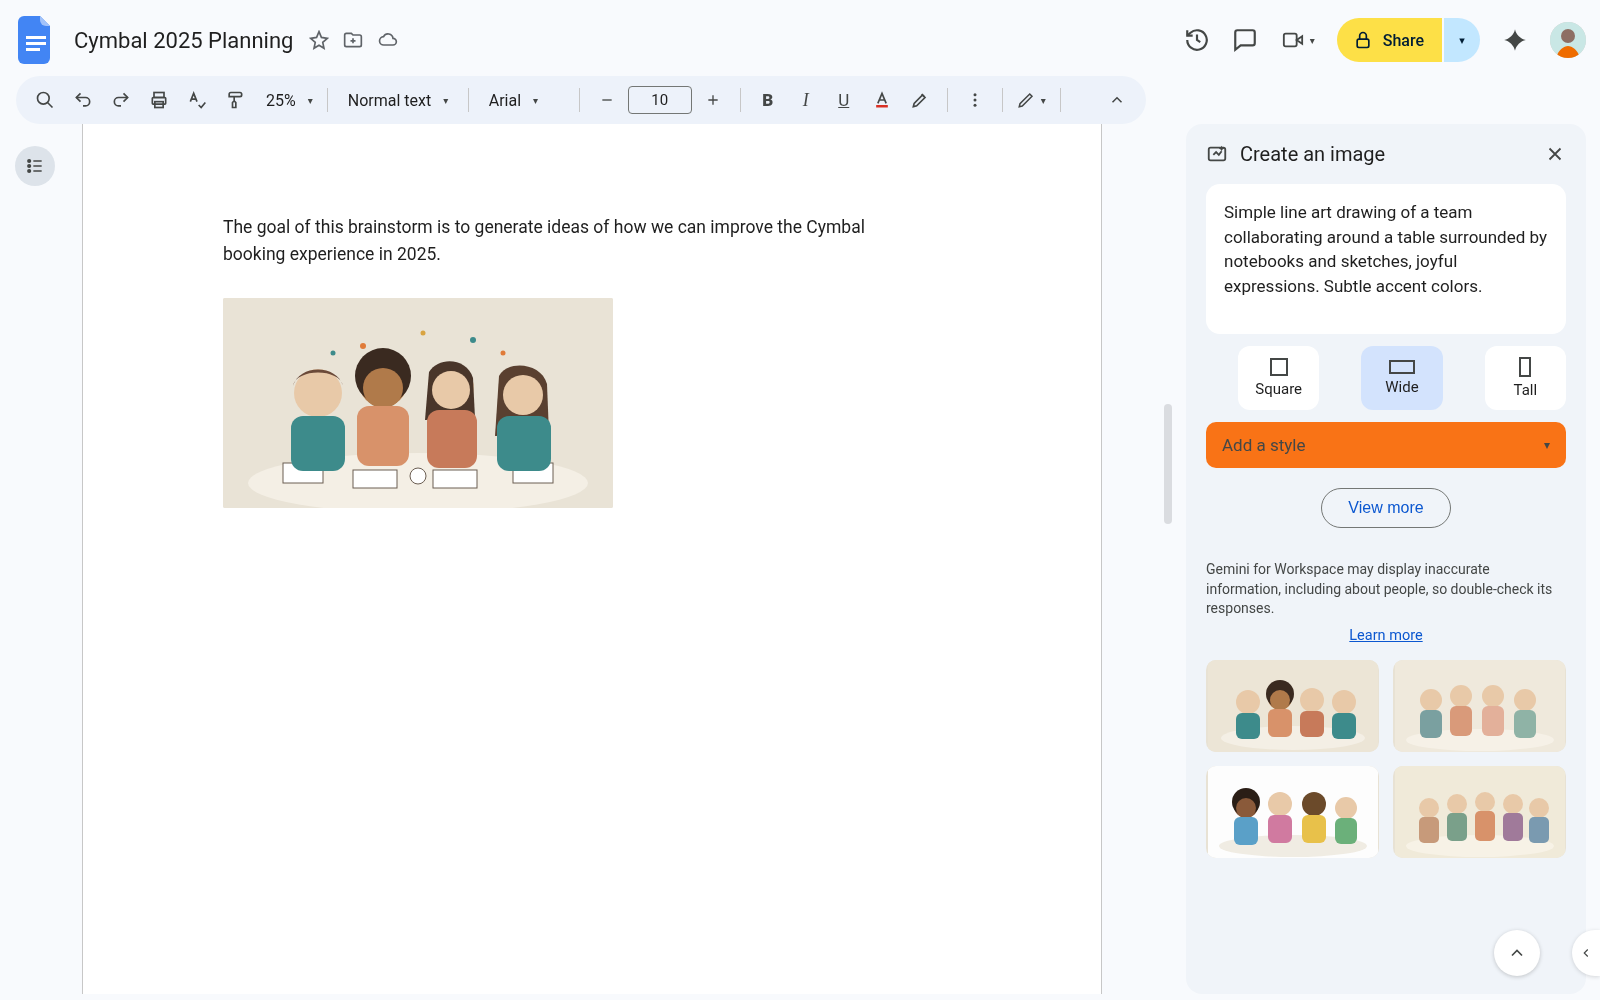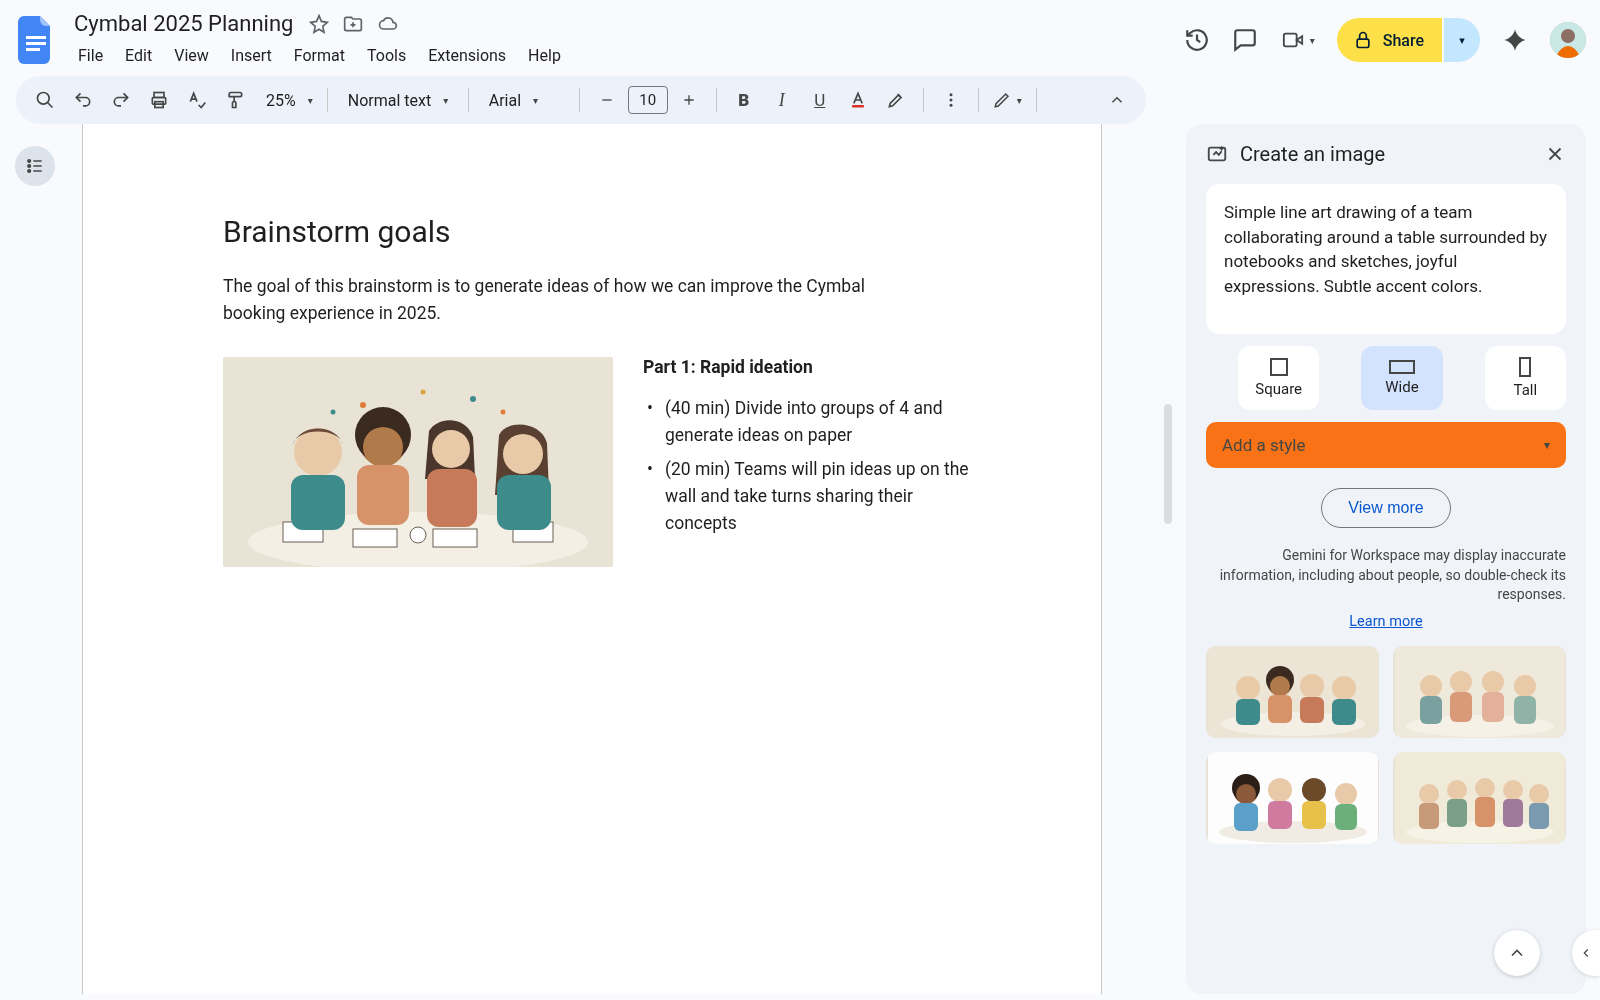--- a/index.html
+++ b/index.html
@@ -52,21 +52,21 @@
   display: flex; align-items:center;
   padding: 0 12px;
   gap: 4px;
   width: 1130px;
 }
 .tb-btn { width:34px; height:34px; display:flex; align-items:center; justify-content:center; border-radius:6px; color:#444746;}
 .tb-sep { width:1px; height:24px; background:#c7c7c7; margin:0 6px; }
 .tb-text { font-size:16px; color:#1f1f1f; padding:0 6px; }
 .tb-drop { display:flex; align-items:center; gap:6px; padding:0 4px;}
 .tb-drop .caret { font-size:10px; color:#444746;}
-.fontsize-box { border:1px solid #747775; border-radius:4px; width:40px; height:28px; display:flex; align-items:center; justify-content:center; font-size:15px;}
+.fontsize-box { border:1px solid #747775; border-radius:4px; width:64px; height:28px; display:flex; align-items:center; justify-content:center; font-size:15px;}
 .collapse-btn { margin-left:auto; }
 
 .workspace { display:flex; height: calc(1000px - 130px); }
 .left-rail { width:70px; padding-top:22px; display:flex; justify-content:center; }
 .outline-btn { width:40px; height:40px; border-radius:20px; background:#dde3ea; display:flex; align-items:center; justify-content:center; color:#444746;}
 .doc-area { flex:1; position:relative; overflow:hidden;}
 .page {
   background:#fff; width:1020px; min-height:1200px;
   margin: 0 0 0 12px; border:1px solid #c7c7c7; border-top:none;
   padding: 90px 120px 60px 140px;
@@ -90,21 +90,21 @@
 .sp-head { display:flex; align-items:center; gap:12px; margin-bottom:18px;}
 .sp-title { font-size:20px; font-weight:400;}
 .sp-close { margin-left:auto; color:#444746;}
 .prompt-box { background:#fff; border-radius:14px; padding:16px 18px; font-size:17px; line-height:1.45; color:#1f1f1f; min-height:150px;}
 .aspect-row { display:flex; gap:10px; margin-top:12px;}
 .aspect-btn { flex:1; background:#fff; border-radius:12px; height:64px; display:flex; flex-direction:column; align-items:center; justify-content:center; gap:4px; font-size:15px; color:#1f1f1f;margin-left:32px;}
 .aspect-btn.selected { background:#d3e3fd;}
 .aspect-icon { border:2px solid #444746; }
 .style-drop { background:#f97316; border-radius:10px; height:46px; margin-top:12px; display:flex; align-items:center; padding:0 16px; font-size:17px; color:#444746; justify-content:space-between;}
 .viewmore { align-self:center; margin-top:20px; border:1px solid #747775; color:#0b57d0; background:transparent; border-radius:24px; padding:10px 26px; font-size:16px;}
-.disclaimer { font-size:14px; color:#444746; text-align:right; margin-top:18px; line-height:1.4;}
+.disclaimer { font-size:14px; color:#444746; text-align:left; margin-top:32px; line-height:1.4;}
 .learn { color:#0b57d0; font-size:14.5px; text-align:center; margin-top:8px;text-decoration:underline;}
 .thumb-grid { display:grid; grid-template-columns:1fr 1fr; gap:14px; margin-top:16px;}
 .thumb { background:#e8e2d4; border-radius:10px; height:92px; overflow:hidden; display:flex; align-items:center; justify-content:center;}
 .fab { position:absolute; right:60px; bottom:24px; width:46px; height:46px; border-radius:50%; background:#fff; box-shadow:0 1px 4px rgba(0,0,0,.2); display:flex; align-items:center; justify-content:center; color:#444746;}
 .rail-collapse { position:absolute; right:0; bottom:24px; width:28px; height:46px; border-radius:24px 0 0 24px; background:#fff; box-shadow:0 1px 4px rgba(0,0,0,.15); display:flex; align-items:center; justify-content:center; color:#444746;}
 
 svg { display:block; }
 </style>
 </head>
 <body>
@@ -134,30 +134,20 @@
               <path d="M12 10v6m-3-3h6"></path>
             </svg>
           </span>
         <span>
             <svg width="22" height="20" viewBox="0 0 24 24" fill="none" stroke="#5f6368" stroke-width="2">
               <path d="M18 18a4 4 0 0 0 0-8 6 6 0 0 0-11.3-2A5 5 0 0 0 7 18z"></path>
             </svg>
           </span>
       </div>
     </div>
-    <div class="menus">
-      <div class="menu-item">File</div>
-      <div class="menu-item">Edit</div>
-      <div class="menu-item">View</div>
-      <div class="menu-item">Insert</div>
-      <div class="menu-item">Format</div>
-      <div class="menu-item">Tools</div>
-      <div class="menu-item">Extensions</div>
-      <div class="menu-item">Help</div>
-    </div>
   </div>
   <div class="header-right">
     <div class="hdr-icon">
         <svg width="26" height="26" viewBox="0 0 24 24" fill="none" stroke="#444746" stroke-width="2">
           <path d="M3 12a9 9 0 1 0 3-6.7L3 8"></path>
           <path d="M3 3v5h5"></path>
           <path d="M12 7v5l3 2"></path>
         </svg>
       </div>
     <div class="hdr-icon">
@@ -315,21 +305,20 @@
           <circle cx="5" cy="6" r="1.5" fill="#444746"></circle>
           <circle cx="5" cy="12" r="1.5" fill="#444746"></circle>
           <circle cx="5" cy="18" r="1.5" fill="#444746"></circle>
           <path d="M10 6h10M10 12h10M10 18h10"></path>
         </svg>
       </div>
   </div>
 
   <div class="doc-area">
     <div class="page">
-      <div class="h1">Brainstorm goals</div>
       <div class="para">The goal of this brainstorm is to generate ideas of how we can improve the Cymbal booking experience in 2025.</div>
       <div class="content-row">
         <div class="illus">
           <svg width="390" height="210" viewBox="0 0 390 210">
             <rect width="390" height="210" fill="#e9e3d6"></rect>
             <ellipse cx="195" cy="185" rx="170" ry="30" fill="#f4efe5"></ellipse>
 
             <rect x="60" y="165" width="40" height="20" fill="#fff" stroke="#6b5e52"></rect>
               <rect x="290" y="165" width="40" height="20" fill="#fff" stroke="#6b5e52"></rect>
             <rect x="130" y="172" width="44" height="18" fill="#fff" stroke="#6b5e52"></rect>
@@ -354,27 +343,20 @@
               <path d="M276 78c8-16 42-14 48 8l2 50-54 2z" fill="#5a4030"></path>
               <circle cx="300" cy="97" r="20" fill="#e8c9a8"></circle>
               <rect x="274" y="118" width="54" height="55" rx="12" fill="#3d8b8b"></rect>
 
             <circle cx="140" cy="48" r="3" fill="#e07b39"></circle>
               <circle cx="250" cy="42" r="3" fill="#3d8b8b"></circle>
               <circle cx="200" cy="35" r="2.5" fill="#d9a441"></circle>
               <circle cx="110" cy="55" r="2.5" fill="#3d8b8b"></circle>
               <circle cx="280" cy="55" r="2.5" fill="#e07b39"></circle>
           </svg>
-        </div>
-        <div class="part-col">
-          <div class="part-title">Part 1: Rapid ideation</div>
-          <ul class="bullets">
-            <li>(40 min) Divide into groups of 4 and generate ideas on paper</li>
-            <li>(20 min) Teams will pin ideas up on the wall and take turns sharing their concepts</li>
-          </ul>
         </div>
       </div>
     </div>
     <div class="vscroll"></div>
   </div>
 
   <div class="sidepanel">
     <div class="sp-head">
       <span>
           <svg width="22" height="22" viewBox="0 0 24 24" fill="none" stroke="#444746" stroke-width="2">

